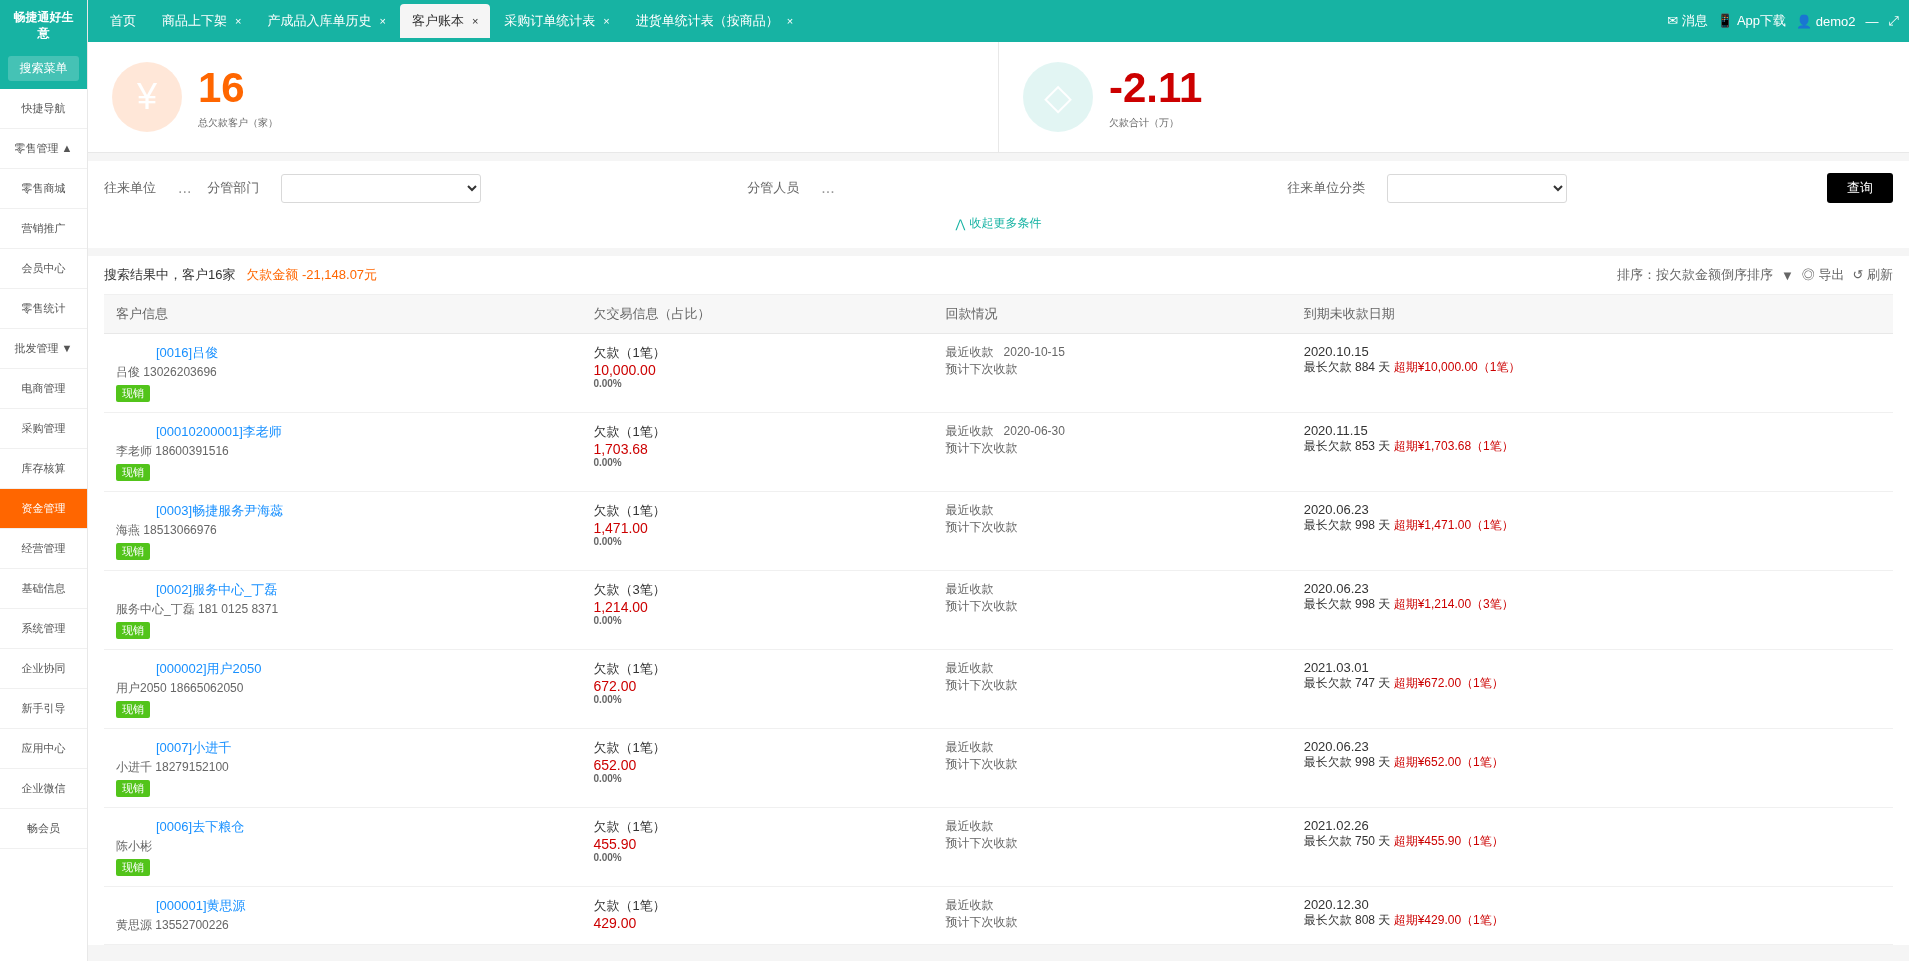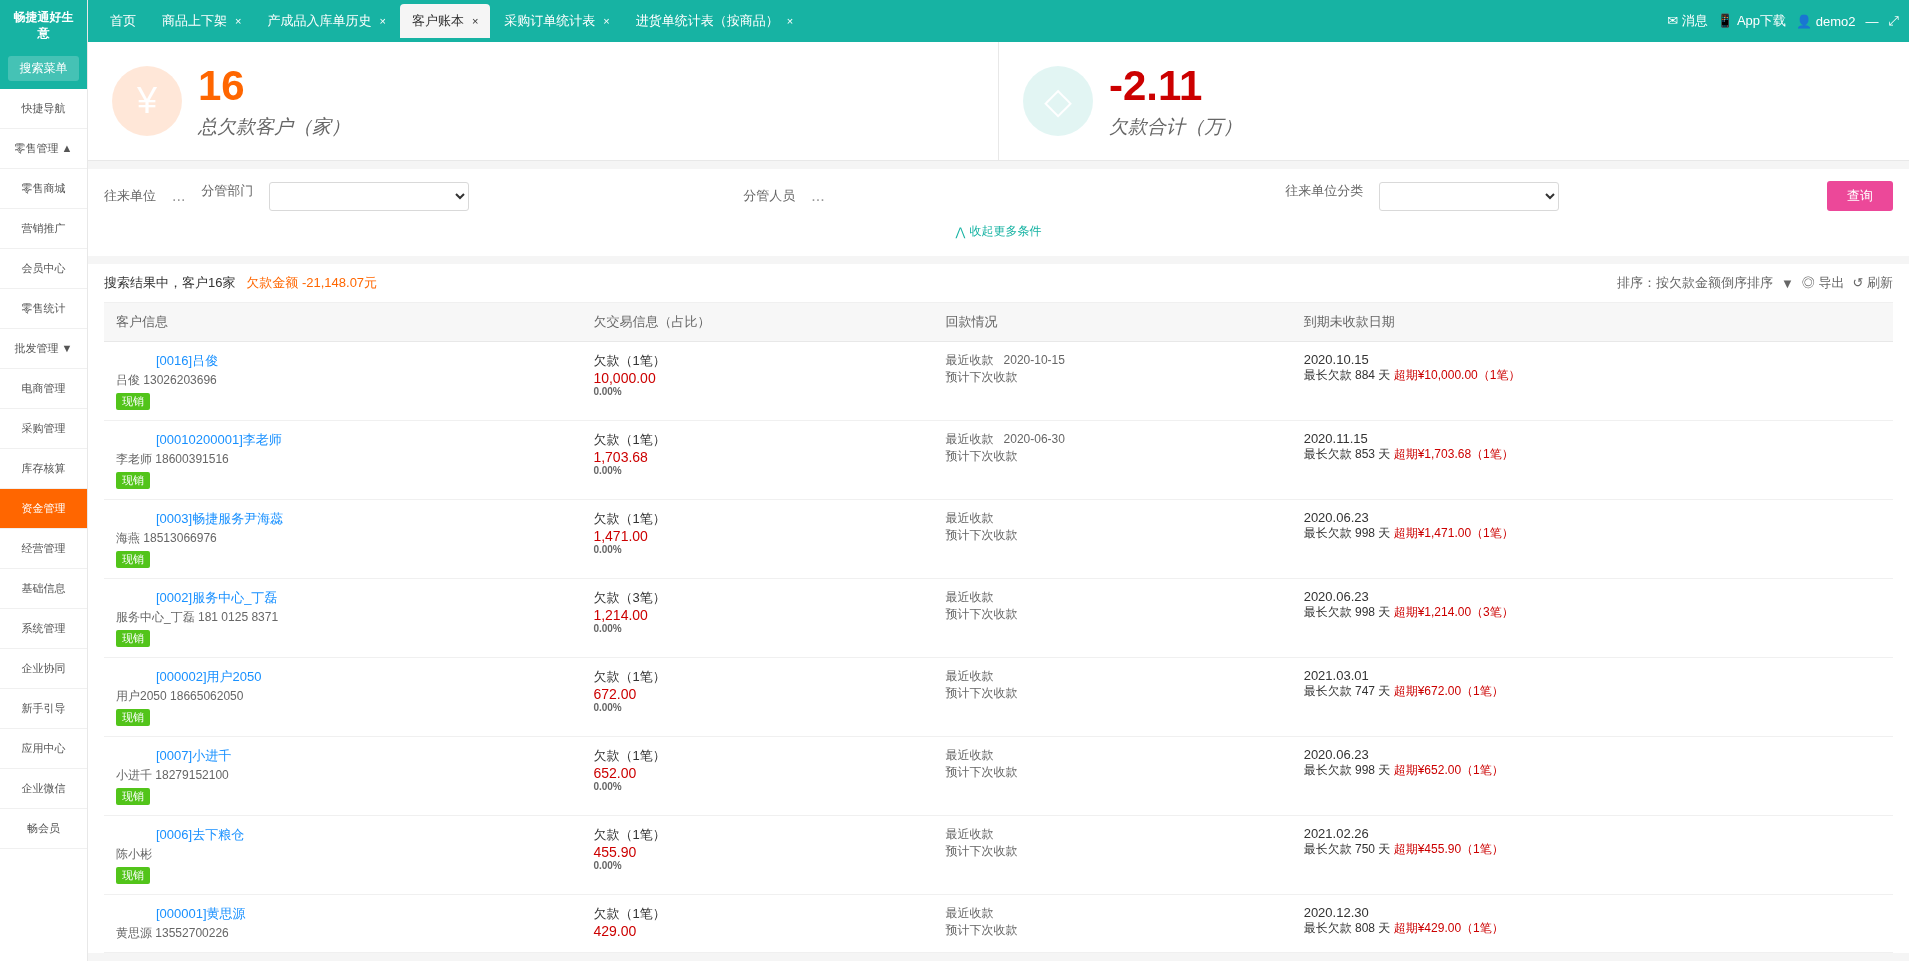--- a/index.html
+++ b/index.html
@@ -32,32 +32,32 @@
     .content { flex: 1; overflow-y: auto; background: #f5f5f5; }
 
     
     .stats-row { display: flex; background: #fff; margin-bottom: 8px; border-bottom: 1px solid #e8e8e8; }
     .stat-card { flex: 1; padding: 20px 24px; display: flex; align-items: center; gap: 16px; border-right: 1px solid #e8e8e8; position: relative; }
     .stat-card:last-child { border-right: none; }
     .stat-content .stat-value { font-size: 42px; font-weight: bold; }
     .stat-content .stat-value.orange { color: #ff6600; }
     .stat-content .stat-value.red { color: #cc0000; }
     .stat-content .stat-value.black { color: #333; font-size: 40px; font-weight: bold; }
-    .stat-content .stat-label { font-size: 19px; color: #666; margin-top: 4px; font-style: italic; }
+    .stat-content .stat-label { font-size: 10px; color: #666; margin-top: 4px; }
     .stat-card-actions { position: absolute; right: 12px; top: 12px; display: flex; gap: 8px; font-size: 12px; color: #666; }
     .stat-card-actions span { cursor: pointer; }
 
     
     .filter-area { background: #fff; padding: 12px 16px; margin-bottom: 8px; }
     .filter-row { display: flex; align-items: center; gap: 16px; margin-bottom: 8px; }
-    .filter-item { display: flex; gap: 16px; }
+    .filter-item { display: flex; align-items: center; gap: 22px; }
     .filter-label { font-size: 13px; color: #666; white-space: nowrap; }
     .filter-select { border: 1px solid #d9d9d9; border-radius: 3px; padding: 5px 8px; font-size: 13px; min-width: 180px; color: #333; background: #fff; }
     .filter-dots { color: #999; font-size: 16px; cursor: pointer; }
-    .btn-query { background: #ec4899; color: #fff; border: none; padding: 6px 20px; border-radius: 3px; font-size: 13px; cursor: pointer; }
+    .btn-query { background: #000000; color: #fff; border: none; padding: 6px 20px; border-radius: 3px; font-size: 13px; cursor: pointer; }
     .collapse-btn { display: flex; align-items: center; justify-content: center; gap: 4px; color: #17b3a3; font-size: 12px; cursor: pointer; padding: 4px 0; }
 
     
     .table-area { background: #fff; padding: 0 16px; }
     .table-toolbar { display: flex; align-items: center; justify-content: space-between; padding: 10px 0; border-bottom: 1px solid #f0f0f0; }
     .table-info { font-size: 13px; color: #333; }
     .table-info .highlight { color: #ff6600; }
     .table-actions { display: flex; align-items: center; gap: 8px; font-size: 13px; color: #666; }
     .table-actions span { cursor: pointer; display: flex; align-items: center; gap: 3px; }
     .sort-label { color: #666; }

